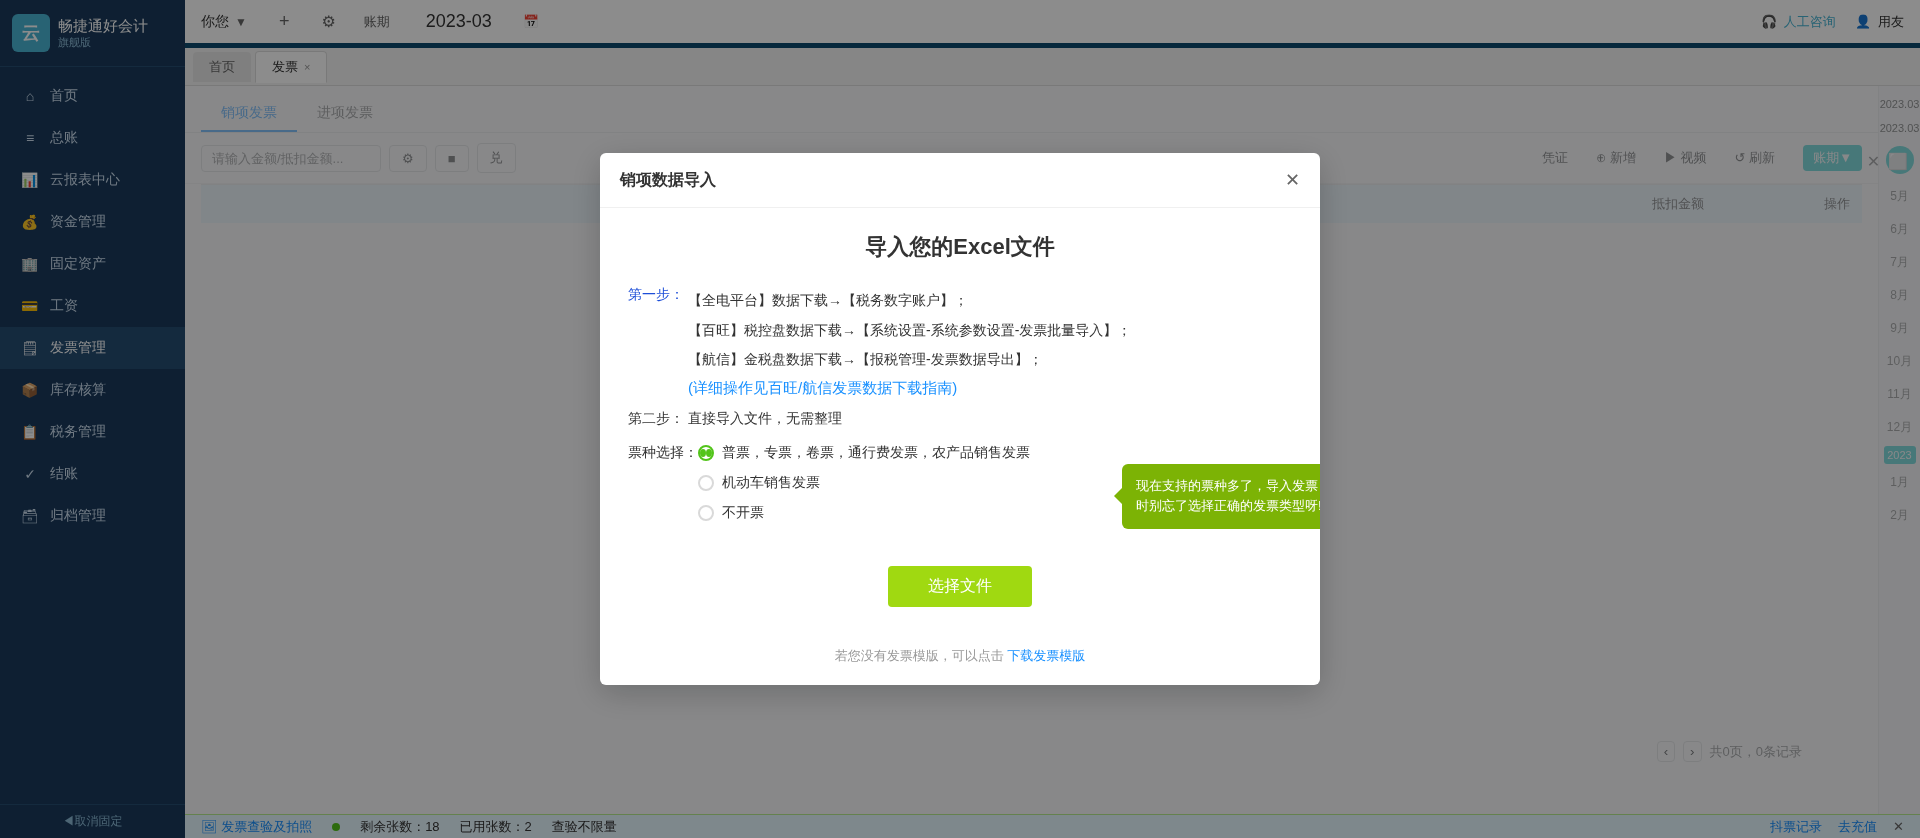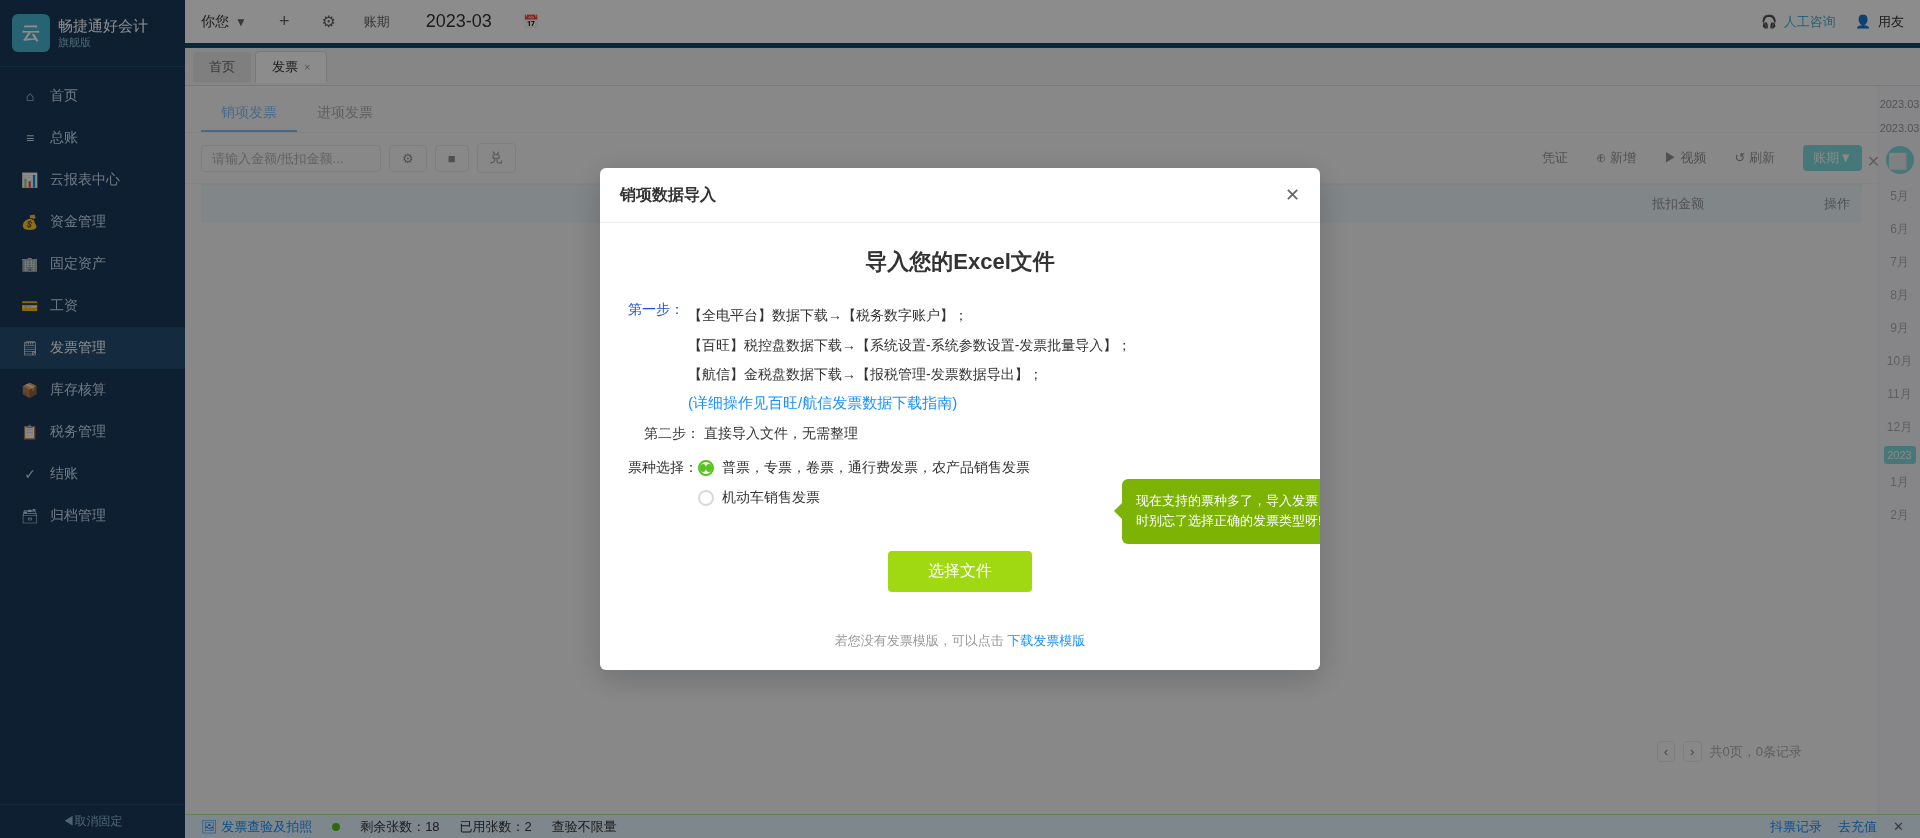--- a/index.html
+++ b/index.html
@@ -303,21 +303,21 @@
           <div style="font-size:14px; color:#333; line-height:2.1;">【全电平台】数据下载→【税务数字账户】；</div>
           <div style="font-size:14px; color:#333; line-height:2.1;">【百旺】税控盘数据下载→【系统设置-系统参数设置-发票批量导入】；</div>
           <div style="font-size:14px; color:#333; line-height:2.1;">【航信】金税盘数据下载→【报税管理-发票数据导出】；</div>
           <div style="padding-top:4px;">
             <a style="color:#1890ff; font-size:15px; cursor:pointer;">(详细操作见百旺/航信发票数据下载指南)</a>
           </div>
         </div>
       </div>
 
       <div style="display:flex; align-items:baseline; margin-bottom:16px; margin-top:12px;">
-        <span style="font-size:14px; font-weight:500; color:#333; white-space:nowrap; min-width:60px;margin-left:16px;">第二步：</span>
+        <span style="font-size:14px; font-weight:500; color:#333; white-space:nowrap; min-width:60px;">第二步：</span>
         <span style="font-size:14px; color:#333;">直接导入文件，无需整理</span>
       </div>
 
       <div style="display:flex; align-items:flex-start; margin-bottom:20px; position:relative;">
         <span style="font-size:14px; font-weight:500; color:#333; white-space:nowrap; min-width:60px;">票种选择：</span>
         <div class="radio-group" style="padding-left:0; flex:1;">
 
           <div class="radio-item">
             <div class="radio-circle checked">
               <span style="width:8px;height:8px;background:#52c41a;border-radius:50%;display:block;"></span>
@@ -325,20 +325,24 @@
             <span>普票，专票，卷票，通行费发票，农产品销售发票</span>
           </div>
 
           <div class="radio-item" style="position:relative;">
             <div class="radio-circle"></div>
             <span>机动车销售发票</span>
 
             <span style="display:inline-block;width:10px;height:10px;background:#52c41a;border-radius:50%;margin-left:auto;"></span>
           </div>
 
+          <div class="radio-item">
+            <div class="radio-circle"></div>
+            <span>不开票</span>
+          </div>
         </div>
 
         <div class="tooltip-bubble" style="right:-50px; top:20px; position:absolute;">
           
           <span>现在支持的票种多了，导入发票时别忘了选择正确的发票类型呀!</span>
         </div>
       </div>
 
       <div style="text-align:center; margin-bottom:12px;">
         <button class="select-file-btn">选择文件</button>

